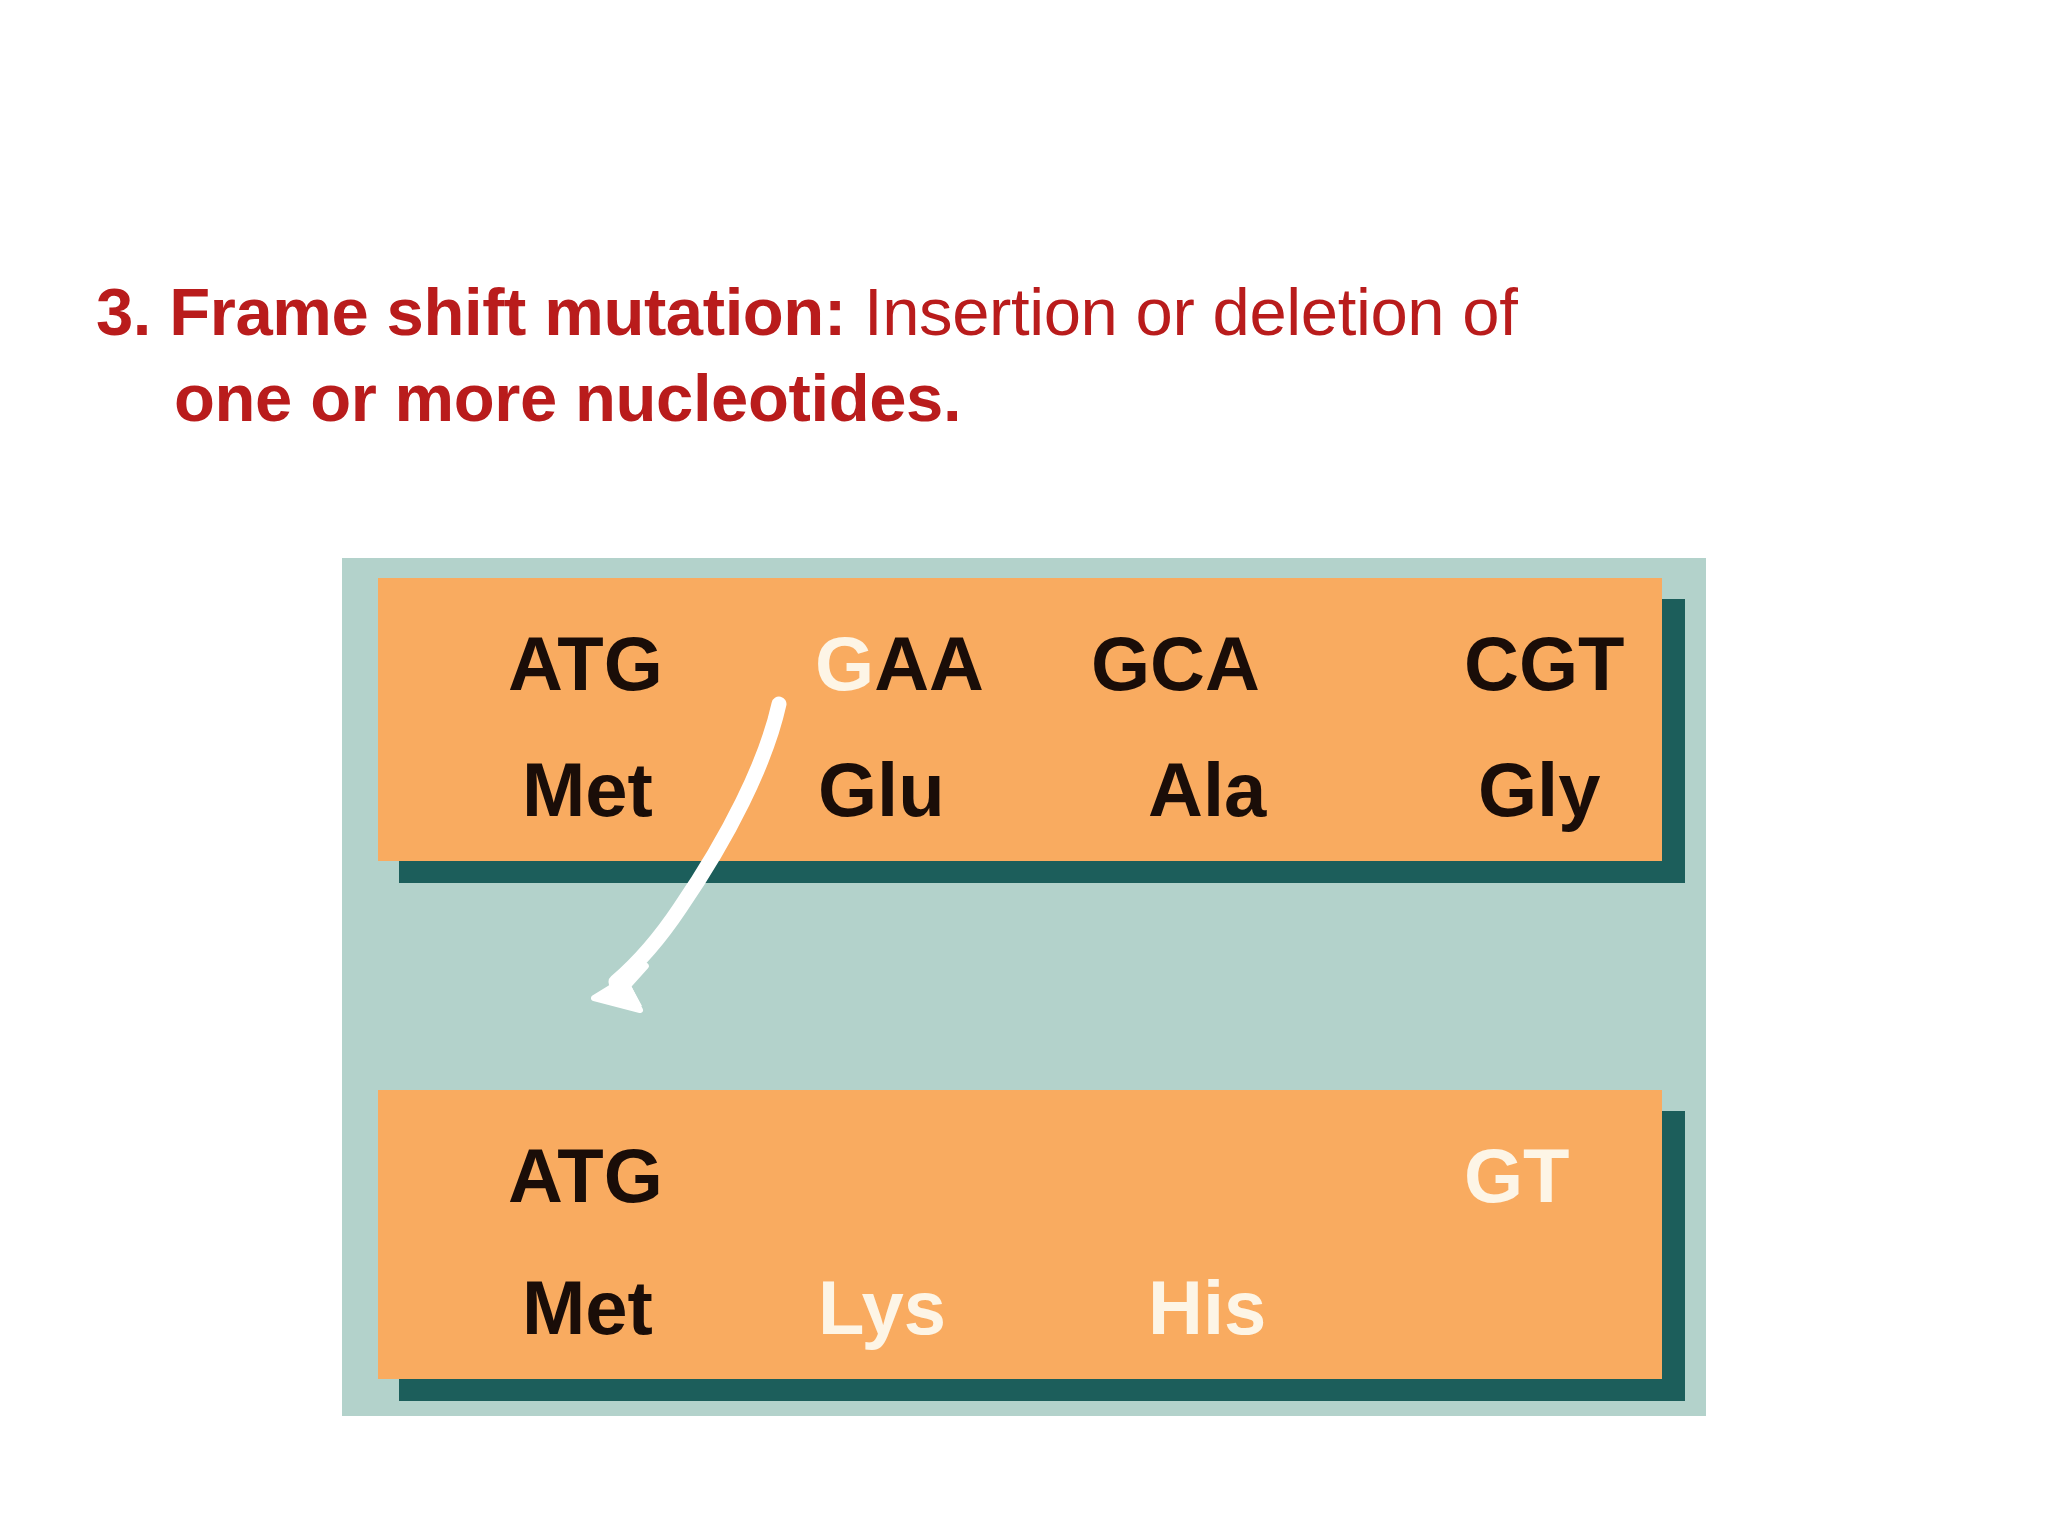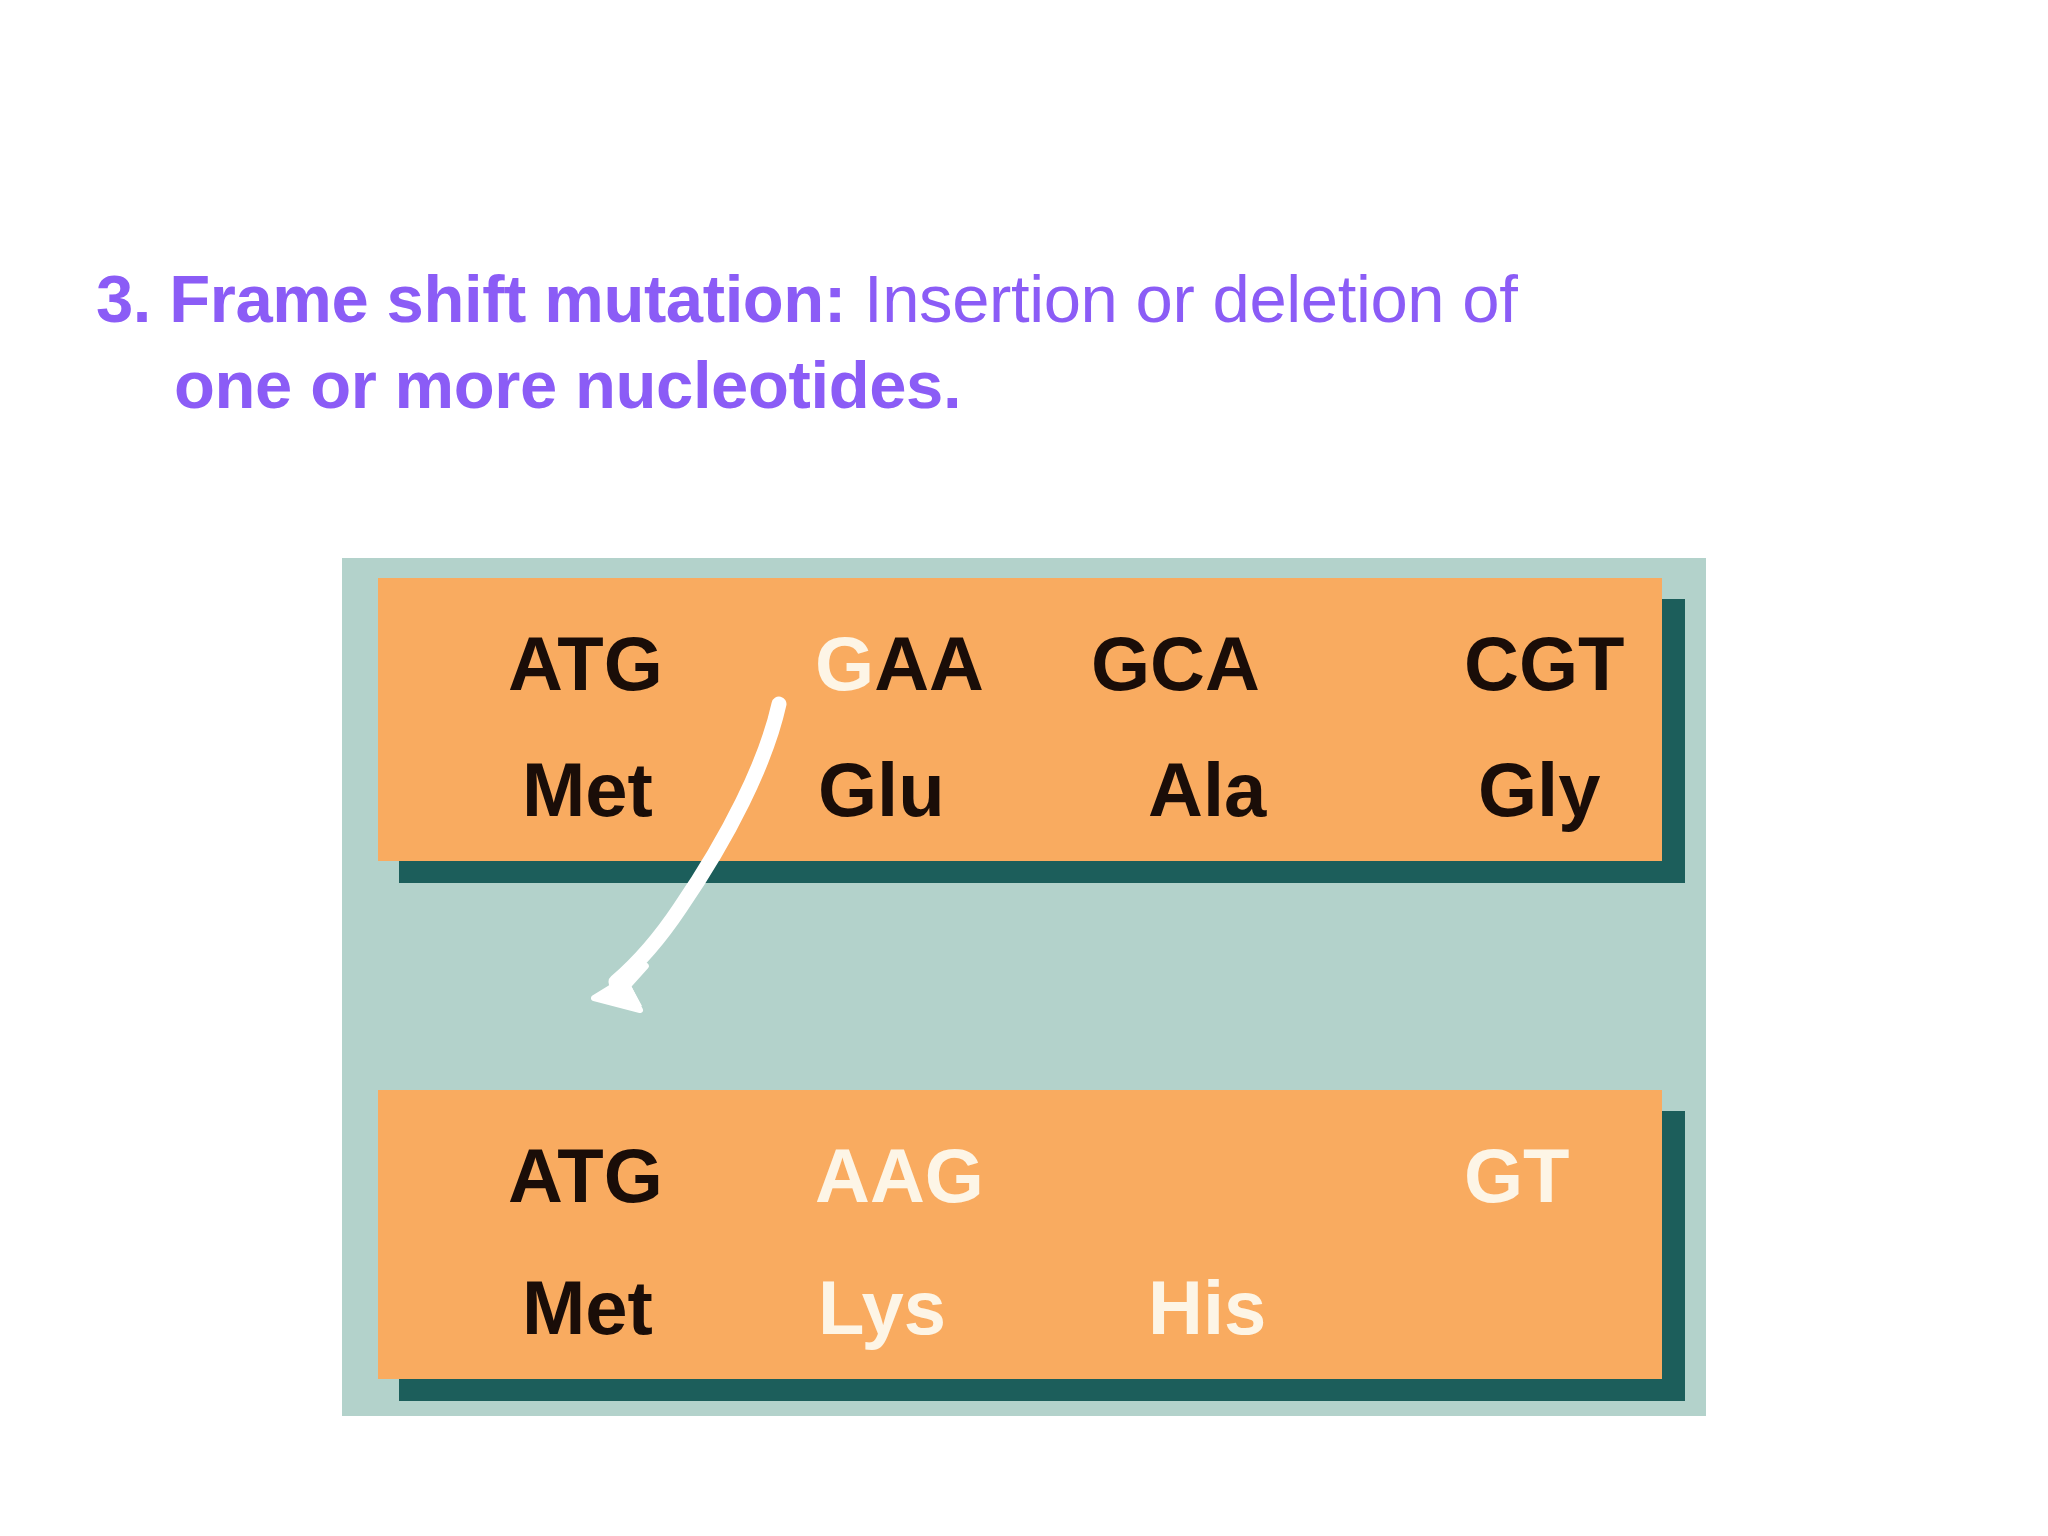--- a/index.html
+++ b/index.html
@@ -14,26 +14,26 @@
     position: relative;
     overflow: hidden;
     font-family: "Liberation Sans", sans-serif;
     color: #000000;
   }
 
   
   #slide-heading {
     position: absolute;
     left: 96px;
-    top: 256px;
+    top: 269px;
     width: 1870px;
     font-size: 67px;
     line-height: 1.28;
     letter-spacing: -0.4px;
-    color: #8b5cf6;
+    color: #b91c1c;
   }
   #slide-heading .hl-strong {
     font-weight: 700;
   }
   #slide-heading .hl-regular {
     font-weight: 400;
   }
   #slide-heading .heading-line-2 {
     display: block;
     padding-left: 78px;
@@ -153,21 +153,20 @@
       <span class="seq-cell acid-cell col-2 glyph-dark">Glu</span>
       <span class="seq-cell acid-cell col-3 glyph-dark">Ala</span>
       <span class="seq-cell acid-cell col-4 glyph-dark">Gly</span>
     </div>
   </div>
 
   <div class="codon-panel panel-bottom">
 
     <div class="seq-row row-codons">
       <span class="seq-cell col-1 glyph-dark">ATG</span>
-      <span class="seq-cell col-2 glyph-light">AAG</span>
       <span class="seq-cell col-4 glyph-light">GT</span>
     </div>
 
     <div class="seq-row row-acids">
       <span class="seq-cell acid-cell col-1 glyph-dark">Met</span>
       <span class="seq-cell acid-cell col-2 glyph-light">Lys</span>
       <span class="seq-cell acid-cell col-3 glyph-light">His</span>
       <span class="seq-cell acid-cell col-4 glyph-light"></span>
     </div>
   </div>

